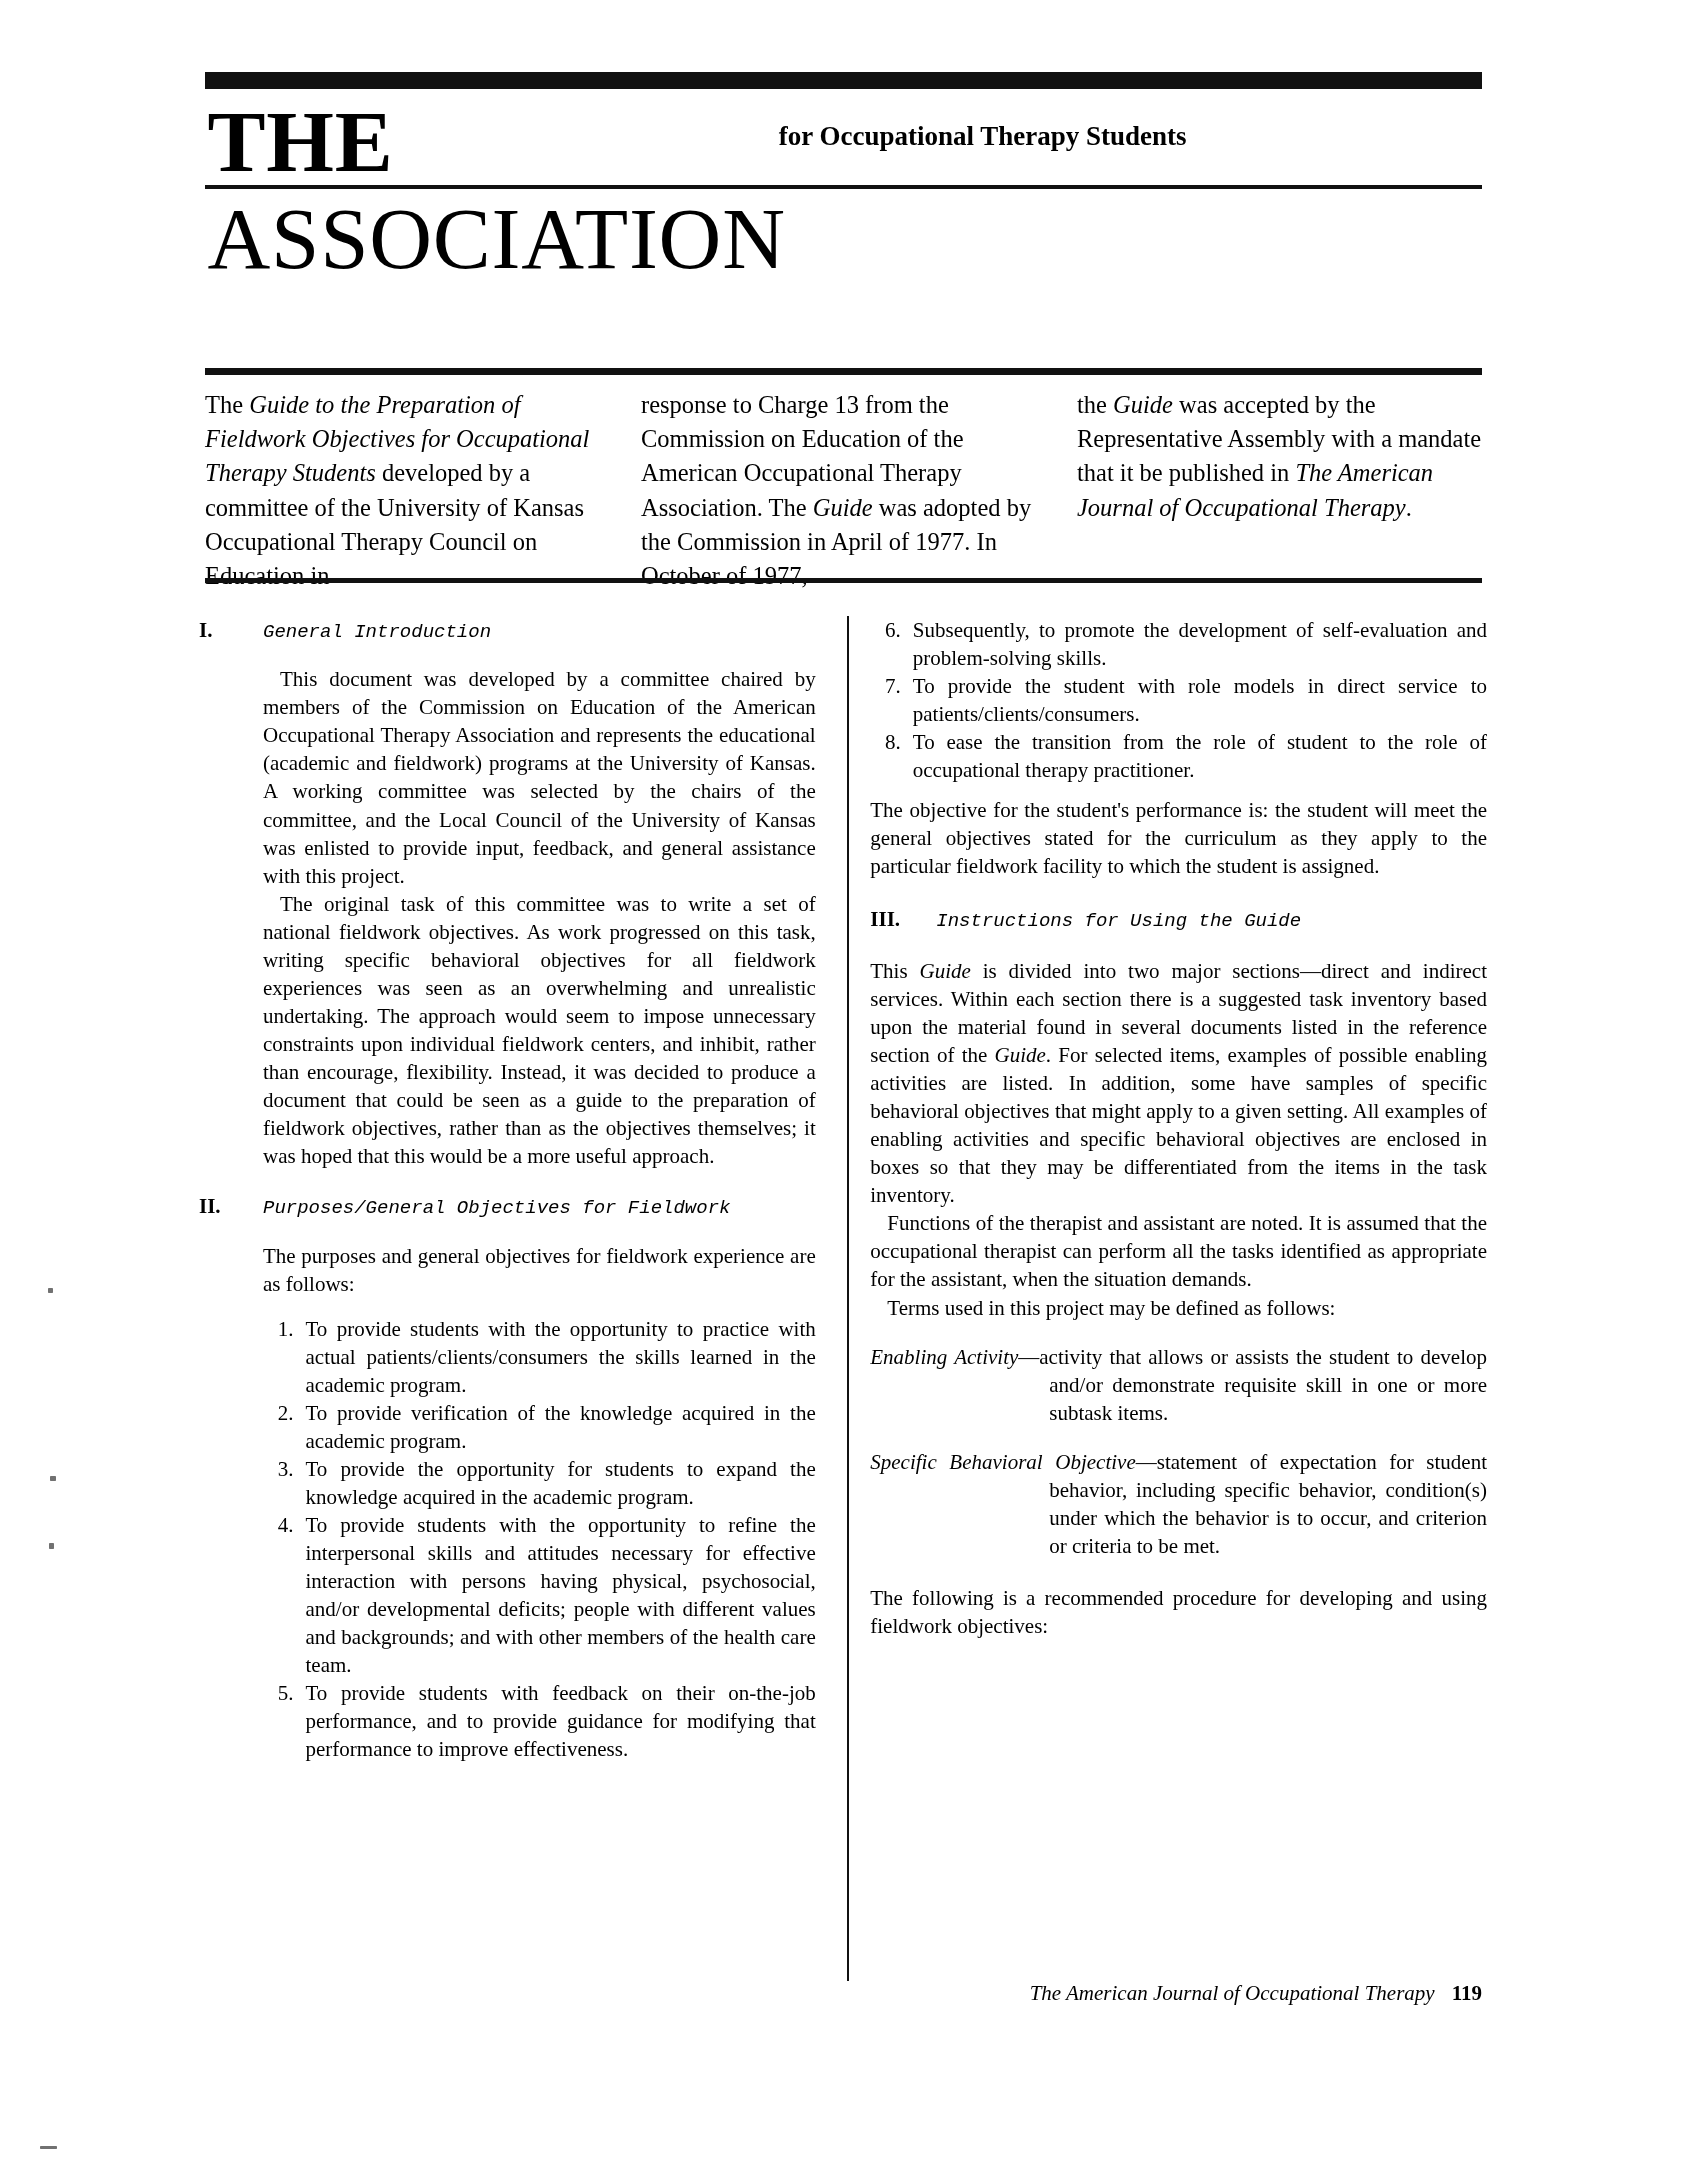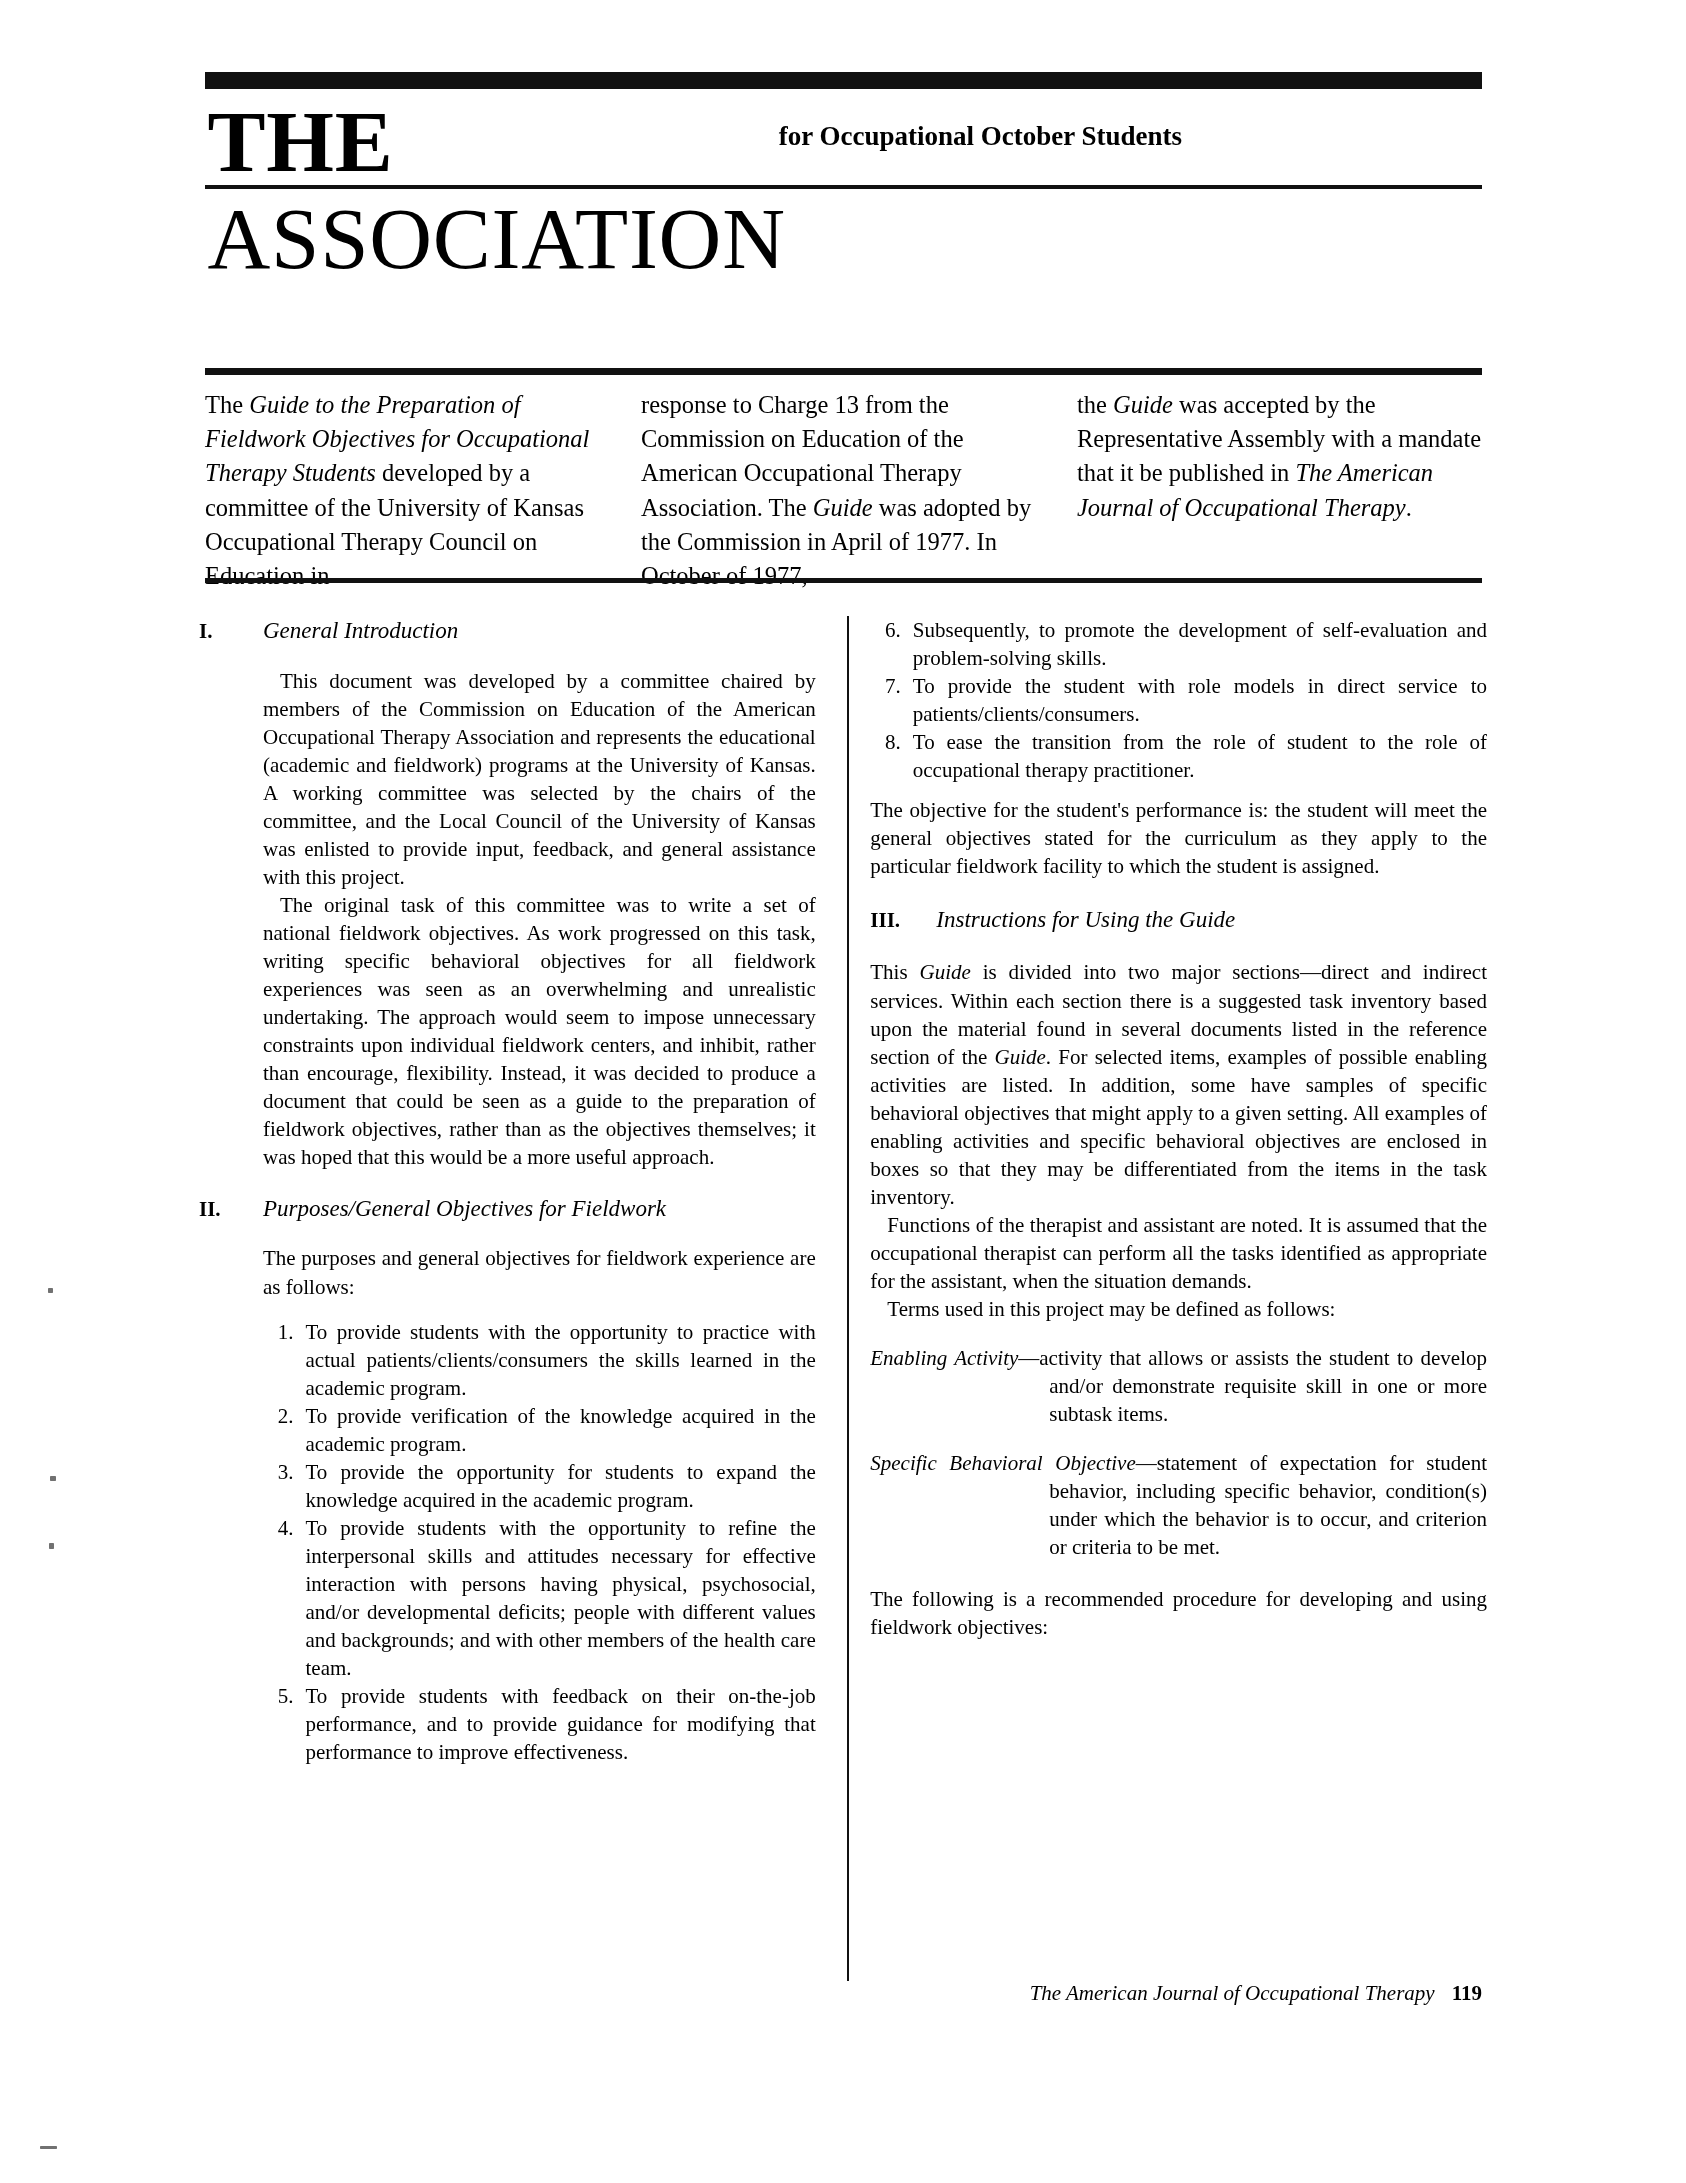--- a/index.html
+++ b/index.html
@@ -138,21 +138,22 @@
     margin-bottom: 20px;
   }
   .sec-num {
     width: 64px;
     flex: 0 0 64px;
     font-weight: bold;
     font-size: 21px;
   }
   .sec-title {
     font-style: italic;
-    font-size: 23px;
+    font-size: 19px;
+    font-family: Liberation Mono, monospace;
   }
 
   .indent { padding-left: 64px; }
 
   p.para {
     margin: 0;
     text-align: justify;
     text-indent: 17px;
     hyphens: manual;
   }
@@ -213,21 +214,21 @@
 </head>
 <body>
 
 <div class="page">
 
   <div class="masthead">
     <div class="rule-thick"></div>
     <div class="masthead-row">
       <div class="word-the">THE</div>
       <div class="kicker">
-        <div>for Occupational October Students</div>
+        <div>for Occupational Therapy Students</div>
       </div>
     </div>
     <div class="rule-thin"></div>
     <div class="word-association">ASSOCIATION</div>
   </div>
 
   <div class="intro-wrap">
     <div class="rule-med"></div>
     <div class="intro-cols">
       <div class="intro-col"><span>The </span><i>Guide to the Preparation of Fieldwork Objectives for Occupational Therapy Students</i><span> developed by a committee of the University of Kansas Occupational Therapy Council on Education in</span></div>

